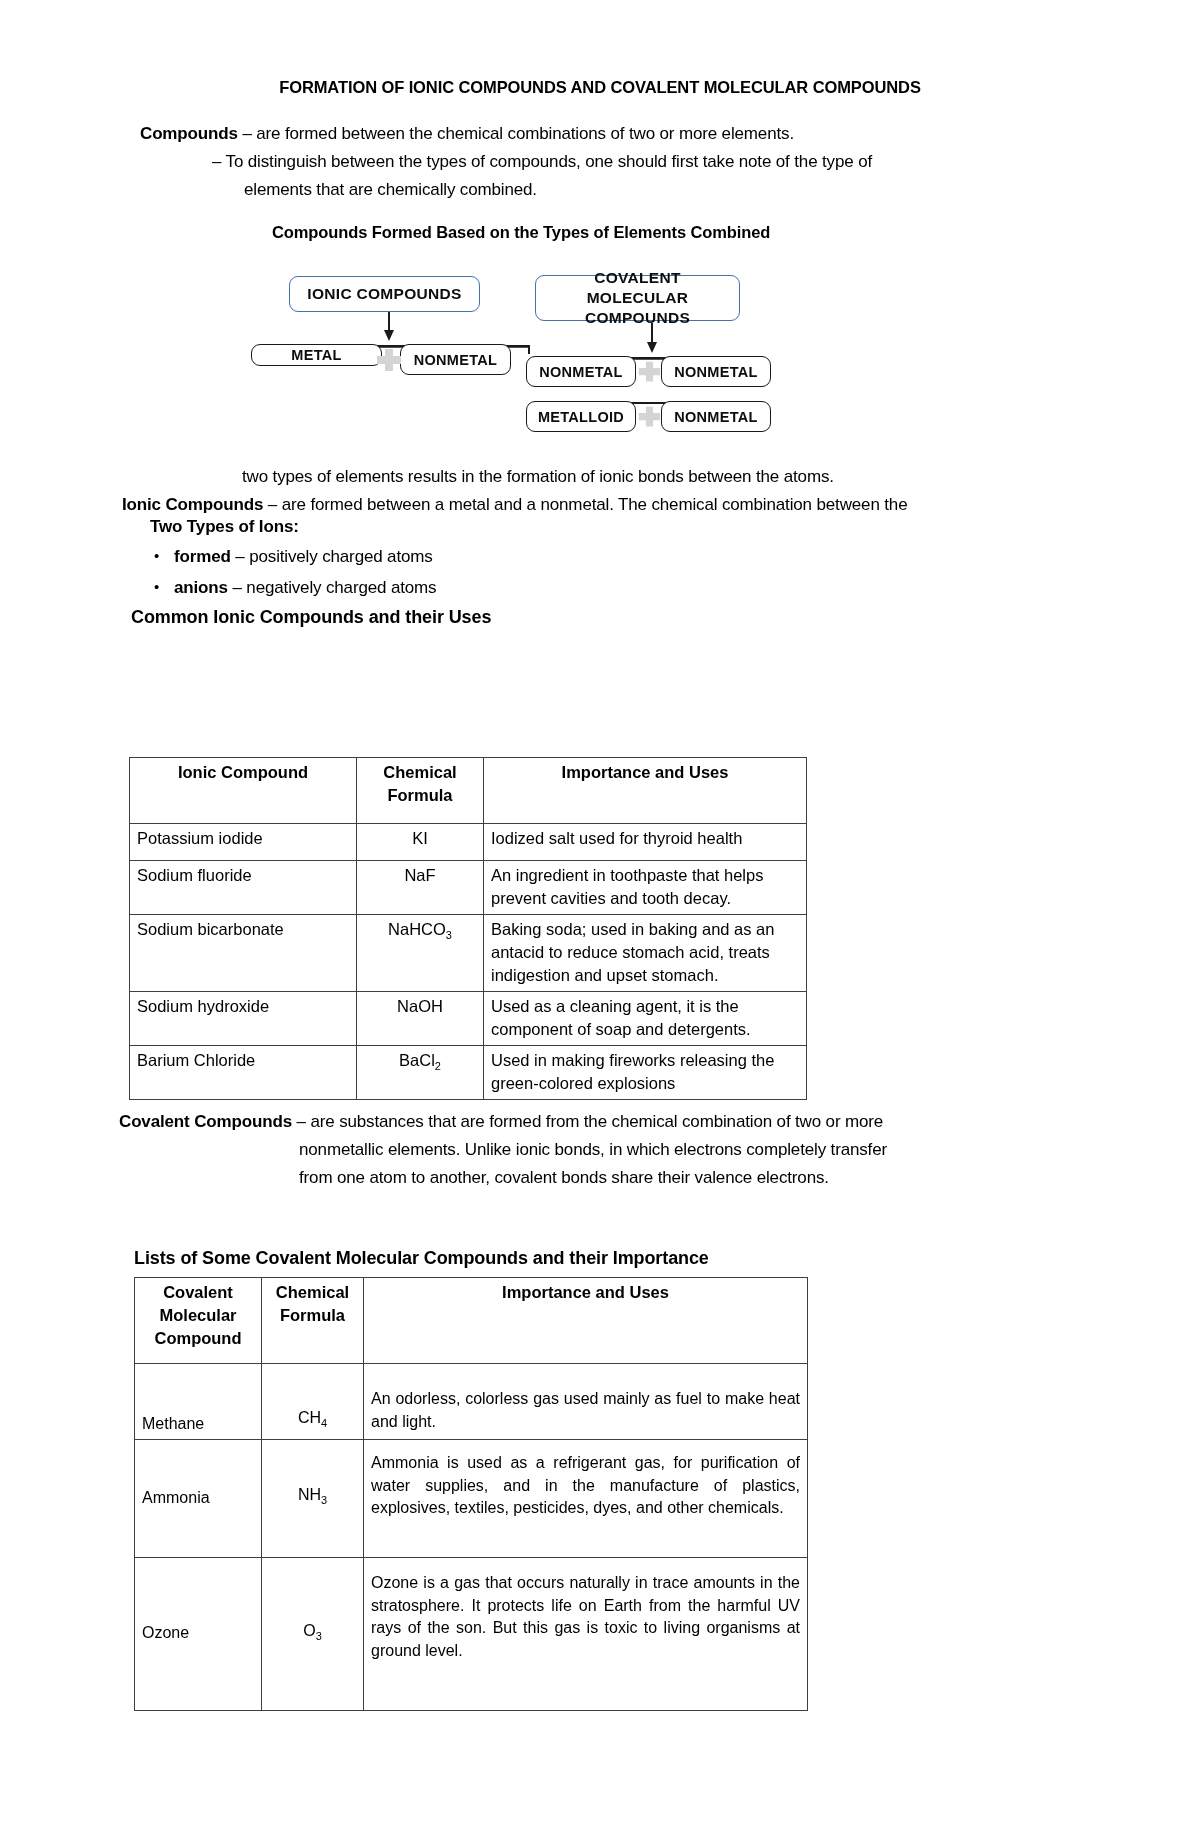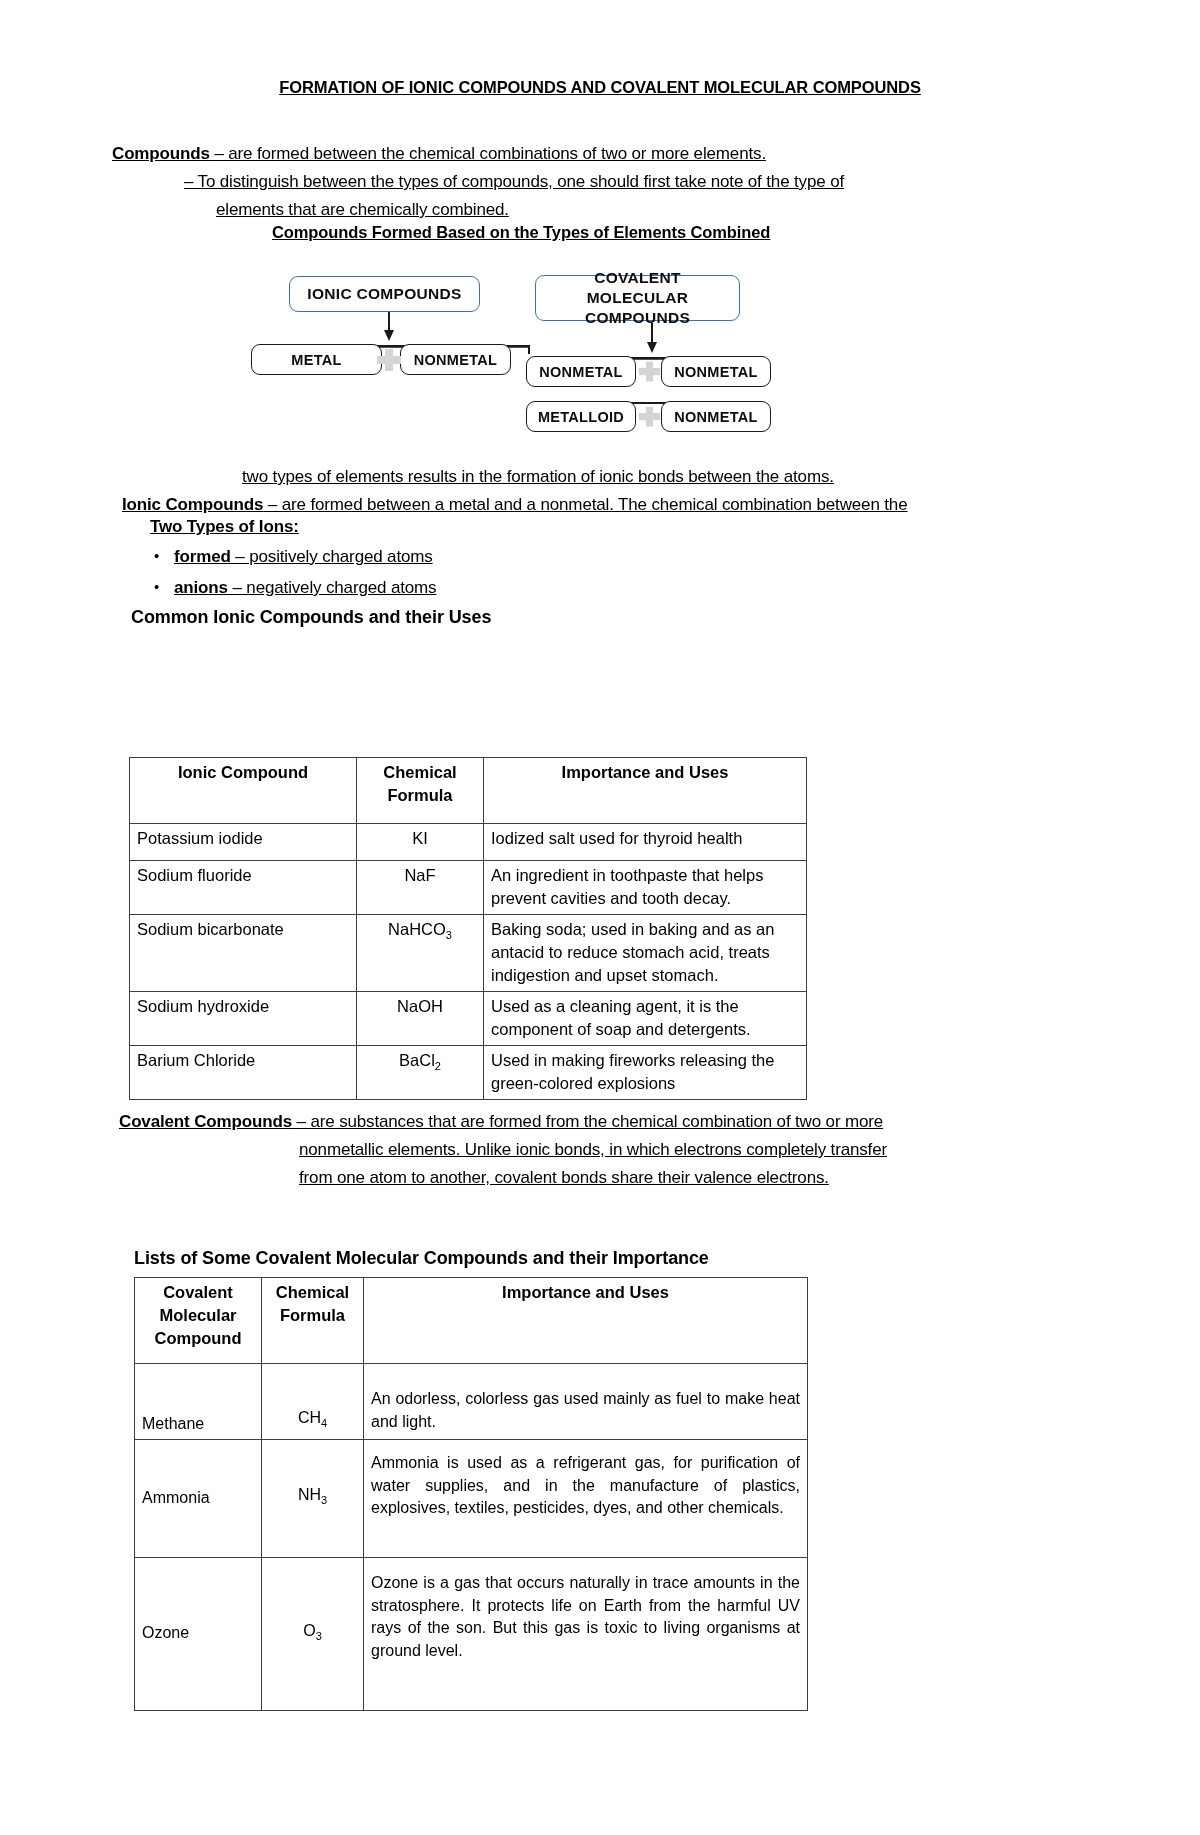--- a/index.html
+++ b/index.html
@@ -21,21 +21,20 @@
     padding: 0;
     box-sizing: border-box;
     position: relative;
   }
 
   
   .narrow {
     font-family: "Liberation Sans", sans-serif;
     transform-origin: left top;
     letter-spacing: -0.2px;
-    text-decoration: underline;
   }
 
   .doc-title {
     text-align: center;
     font-size: 16.5px;
     font-weight: bold;
     letter-spacing: -0.1px;
     margin: 0;
     padding-top: 78px;
   }
@@ -43,24 +42,23 @@
   .para {
     font-size: 17px;
     line-height: 28px;
     letter-spacing: -0.15px;
   }
 
   .para b { font-weight: bold; }
 
   .block-compounds {
     position: absolute;
-    left: 112px;
+    left: 140px;
     top: 120px;
     width: 790px;
-    margin-top: 20px;
   }
   .indent-1 {
     margin-left: 88px;
     text-indent: -16px;
   }
   .indent-1 .cont { display: block; text-indent: 0; margin-left: 16px; }
 
   
   .diagram-caption {
     position: absolute;
@@ -208,21 +206,21 @@
       <line x1="632" y1="359" x2="700" y2="359" stroke="#1a1a1a" stroke-width="1.6"></line>
       <line x1="632" y1="359" x2="632" y2="359" stroke="#1a1a1a" stroke-width="1.6"></line>
     </svg>
 
     <div class="dbox blue" style="left:289px; top:276px; width:191px; height:36px;">IONIC COMPOUNDS</div>
 
     <div style="position:absolute;left:350px;top:345px;width:180px;height:2px;background:#1a1a1a;"></div>
     <div style="position:absolute;left:350px;top:345px;width:2px;height:9px;background:#1a1a1a;"></div>
     <div style="position:absolute;left:528px;top:345px;width:2px;height:9px;background:#1a1a1a;"></div>
 
-    <div class="dbox black" style="left:251px; top:344px; width:131px; height:31px;">METAL</div>
+    <div class="dbox black" style="left:251px; top:344px; width:131px; height:22px;">METAL</div>
     <div class="dbox black" style="left:400px; top:344px; width:111px; height:31px;">NONMETAL</div>
     <svg class="plus-icon" style="left:375px;top:348px;" width="28" height="25" viewBox="0 0 28 25">
       <path d="M10 1 H18 V8 H26 V16 H18 V23 H10 V16 H2 V8 H10 Z" fill="#d4d4d4"></path>
     </svg>
 
     <div class="dbox blue" style="left:535px; top:275px; width:205px; height:46px; line-height:20px; padding:0 8px;">COVALENT MOLECULAR COMPOUNDS</div>
 
     <div style="position:absolute;left:630px;top:357px;width:95px;height:2px;background:#1a1a1a;"></div>
     <div style="position:absolute;left:630px;top:357px;width:2px;height:9px;background:#1a1a1a;"></div>
     <div style="position:absolute;left:723px;top:357px;width:2px;height:9px;background:#1a1a1a;"></div>

